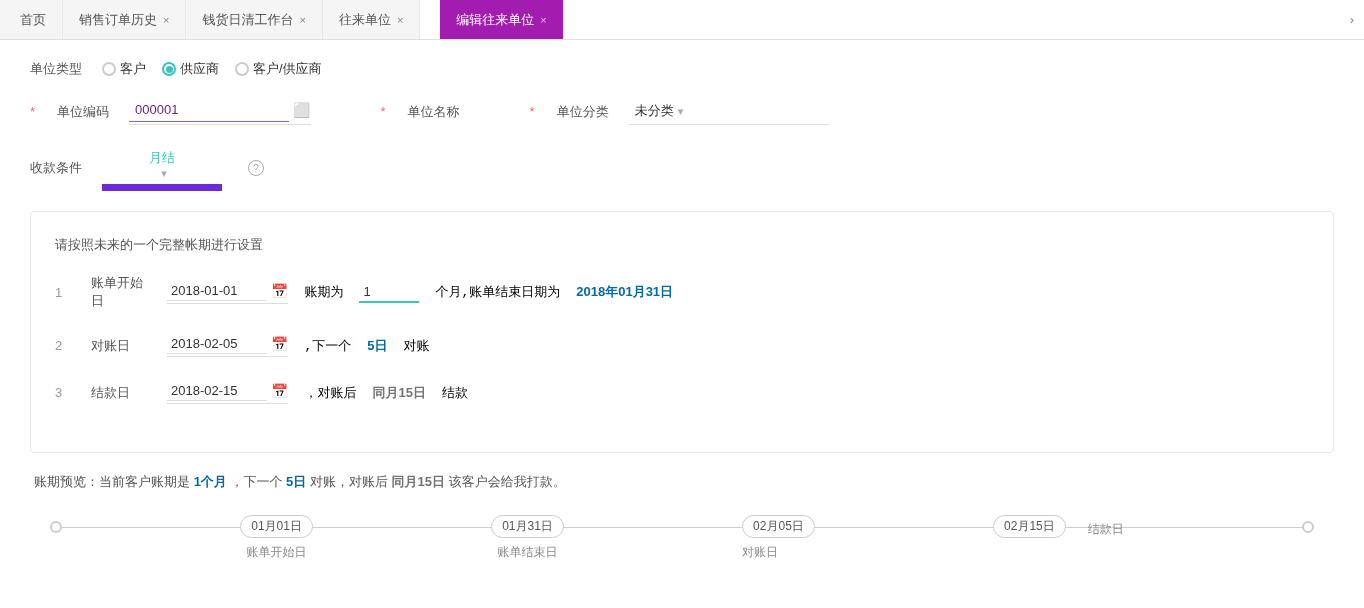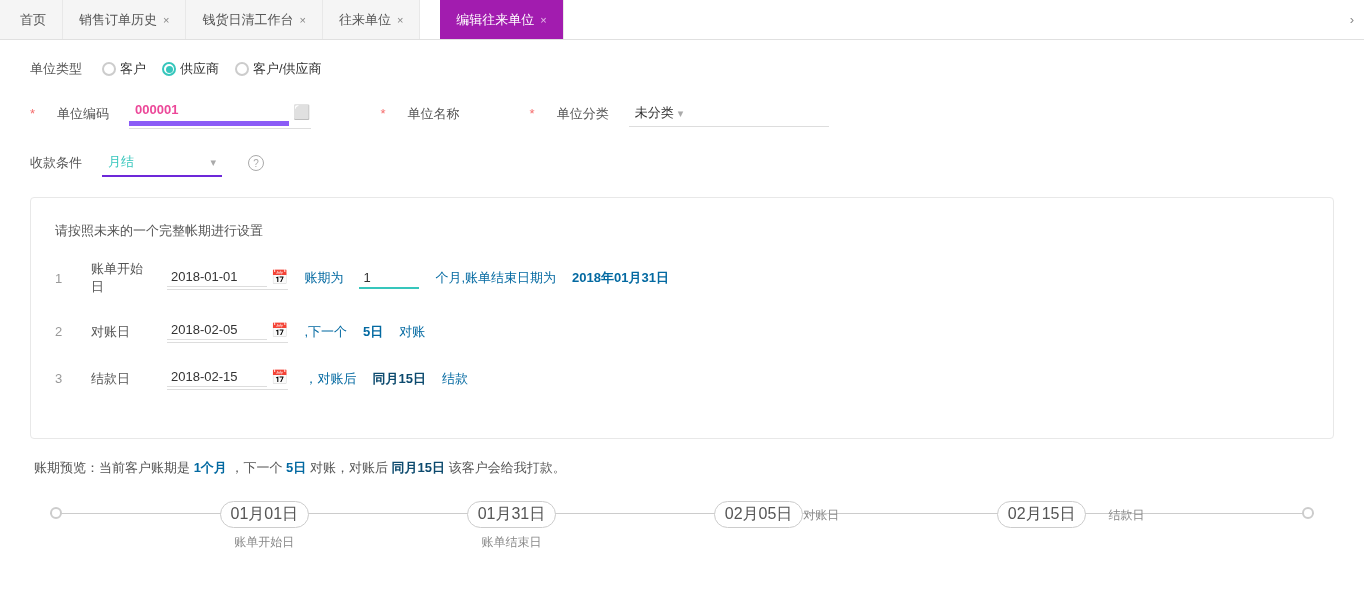--- a/index.html
+++ b/index.html
@@ -100,28 +100,27 @@
     .radio-circle.checked::after {
       content: '';
       width: 7px;
       height: 7px;
       border-radius: 50%;
       background: #36c6bc;
     }
 
     .form-input {
       border: none;
-      border-bottom: 5px solid #8b5cf6;
+      border-bottom: 1px solid #8b5cf6;
       outline: none;
       padding: 4px 6px;
       font-size: 13px;
-      color: #ec4899;
+      color: #701a75;
       background: transparent;
       width: 160px;
-      font-weight: bold;
     }
 
     .form-input-wide {
       width: 200px;
     }
 
     .input-with-icon {
       display: flex;
       align-items: center;
       border-bottom: 1px solid #ddd;
@@ -131,24 +130,25 @@
     .cal-icon {
       color: #aaa;
       font-size: 14px;
       margin-left: 4px;
       cursor: pointer;
     }
 
     .select-container {
       display: flex;
       align-items: center;
-      border-bottom: 2px solid #6d28d9;
+      border-bottom: 7px solid #6d28d9;
       min-width: 120px;
       padding: 4px 6px;
       cursor: pointer;
+      flex-direction: column;
     }
 
     .select-value {
       color: #36c6bc;
       font-size: 13px;
       flex: 1;
     }
 
     .select-arrow {
       color: #aaa;
@@ -228,26 +228,27 @@
       border-bottom: 2px solid #36c6bc;
       outline: none;
       padding: 2px 4px;
       font-size: 13px;
       color: #333;
       width: 60px;
       background: transparent;
     }
 
     .row-note {
-      color: #0369a1;
-      font-size: 13px;
+      color: #000000;
+      font-size: 13px;
+      font-family: Liberation Mono, monospace;
     }
 
     .highlight-orange { color: #0369a1; font-weight: bold; }
-    .highlight-teal { color: #0c4a6e; font-weight: bold; }
+    .highlight-teal { color: #737373; font-weight: bold; }
 
     
     .preview-text {
       font-size: 13px;
       color: #555;
       margin-bottom: 24px;
       padding: 0 4px;
     }
 
     .timeline-line {
@@ -265,21 +266,21 @@
       height: 12px;
       border-radius: 50%;
       border: 2px solid #ccc;
       background: #fff;
     }
 
     .timeline-badge {
       border: 1px solid #ccc;
       border-radius: 20px;
       padding: 2px 10px;
-      font-size: 16px;
+      font-size: 12px;
       color: #555;
       background: #fff;
       white-space: nowrap;
     }
 
     .timeline-label {
       font-size: 12px;
       color: #888;
       margin-top: 6px;
     }
@@ -426,21 +427,21 @@
       <div style="display:flex;flex-direction:column;align-items:center;">
         <div class="timeline-badge">01月01日</div>
         <div class="timeline-label">账单开始日</div>
       </div>
 
       <div style="display:flex;flex-direction:column;align-items:center;">
         <div class="timeline-badge">01月31日</div>
         <div class="timeline-label">账单结束日</div>
       </div>
 
-      <div style="display:flex;flex-direction:row;align-items:flex-start;">
+      <div style="display:flex;flex-direction:column;align-items:flex-start;">
         <div class="timeline-badge">02月05日</div>
         <div class="timeline-label">对账日</div>
       </div>
 
       <div style="display:flex;flex-direction:row;align-items:flex-start;gap:22px;">
         <div class="timeline-badge">02月15日</div>
         <div class="timeline-label">结款日</div>
       </div>
 
       <div style="display:flex;flex-direction:column;align-items:center;padding-top:6px;">

